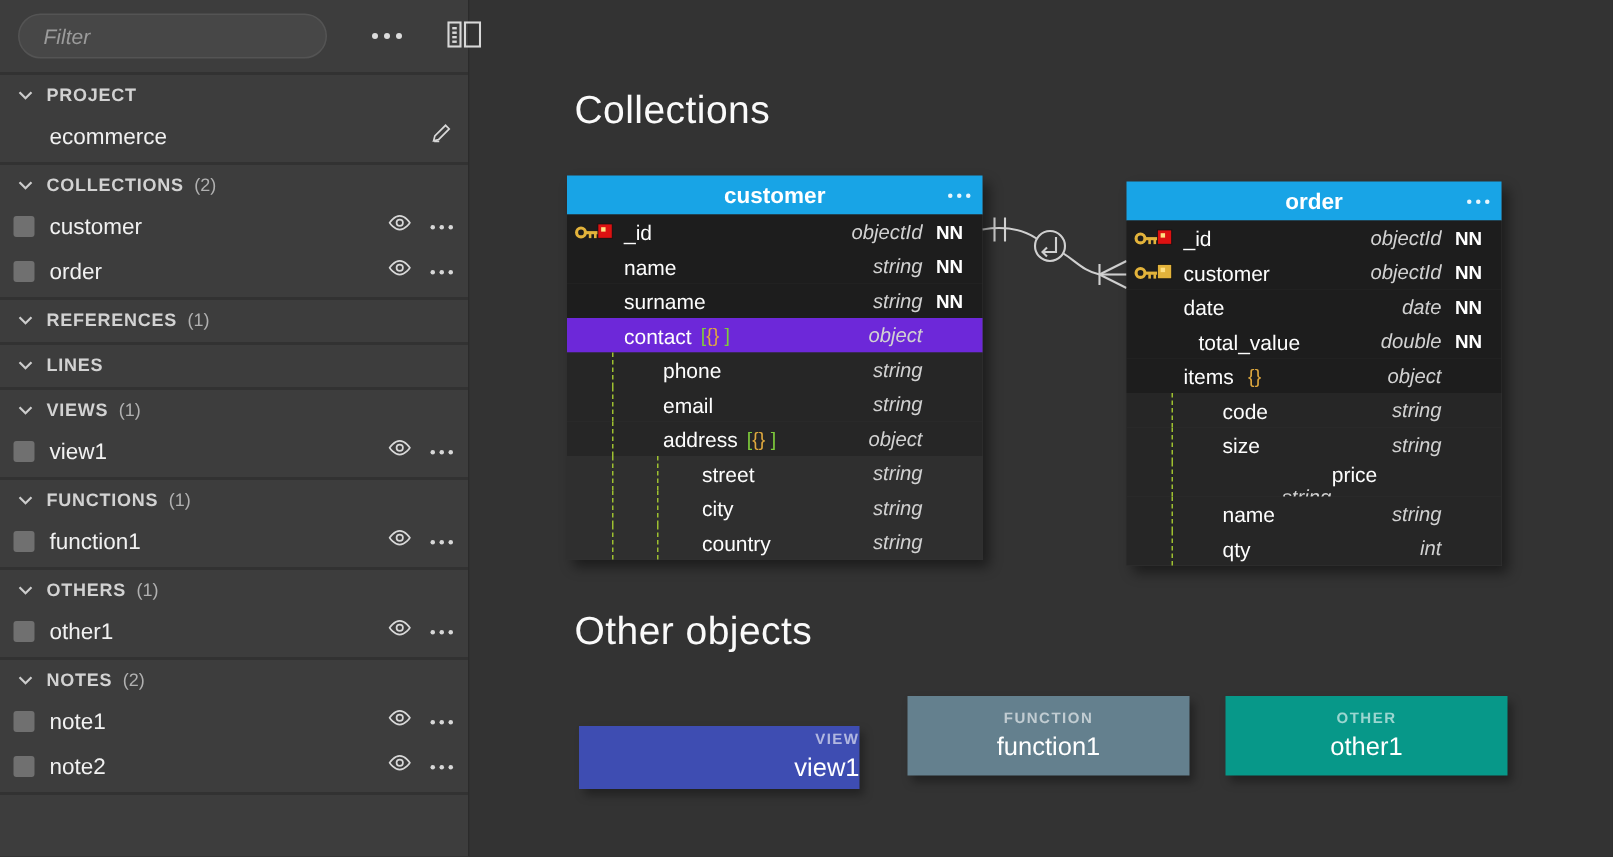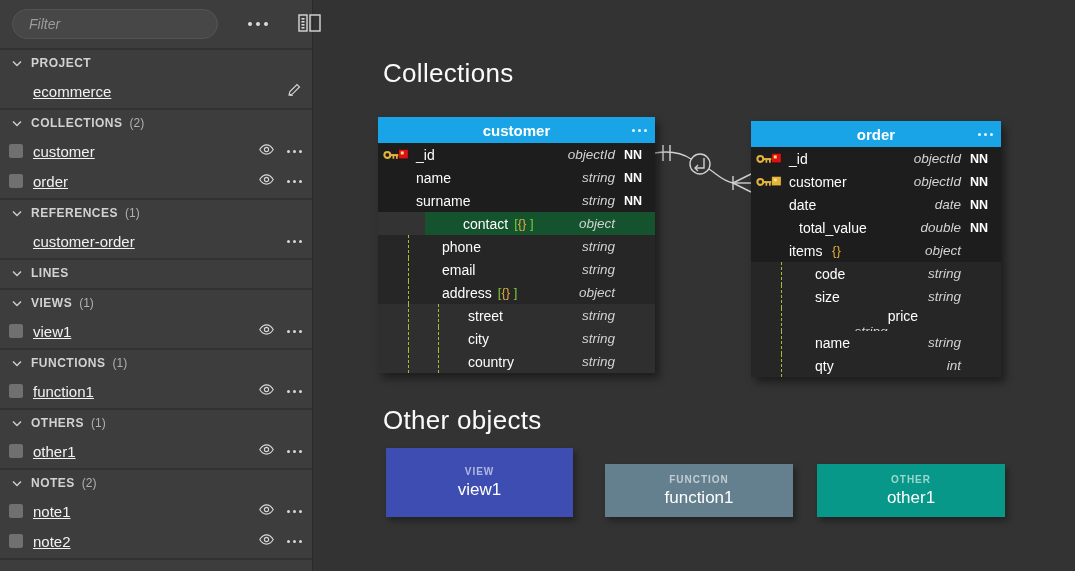--- a/index.html
+++ b/index.html
@@ -22,21 +22,21 @@
   .panel-btn { margin-left:22px; }
 
   .section { border-bottom:2px solid #323232; padding-bottom:2px; }
   .section-header { height:26px; display:flex; align-items:center; padding-left:12px;
                     cursor:pointer; }
   .chev { margin-right:9px; display:flex; }
   .section-label { font-size:12px; font-weight:bold; letter-spacing:.5px; color:#d2d2d2; }
   .section-count { font-size:12px; color:#b0b0b0; margin-left:7px; }
   .item-row { position:relative; height:30px; display:flex; align-items:center;
               padding-left:33px; cursor:pointer; }
-  .item-label { font-size:15px; color:#f1f1f1;text-decoration:underline; }
+  .item-label { font-size:15px; color:#f1f1f1; }
   .cbx { position:absolute; left:9px; top:8px; width:14px; height:14px; border-radius:2px;
          background:#707070; }
   .row-icons { position:absolute; right:10px; top:0; height:30px; display:flex;
                align-items:center; gap:12px; }
   .mini-dots { display:flex; gap:3px; }
   .mini-dots i { width:3px; height:3px; border-radius:50%; background:#d8d8d8; display:block; }
 
   
   .canvas { position:absolute; left:313px; top:0; width:762px; height:571px;
             background:#333333; }
@@ -172,32 +172,20 @@
       <div class="section">
         <div class="section-header">
           <span class="chev">
             <svg width="10" height="7" viewBox="0 0 10 7">
               <polyline points="1,1.5 5,5.5 9,1.5" fill="none" stroke="#cccccc" stroke-width="1.5"></polyline>
             </svg>
           </span>
           <span class="section-label">REFERENCES</span>
           <span class="section-count">(1)</span>
         </div>
-        <div class="item-row">
-          <span class="item-label">customer-order</span>
-          <span class="row-icons">
-            <span>
-              <span class="mini-dots">
-                <i></i>
-                <i></i>
-                <i></i>
-              </span>
-            </span>
-          </span>
-        </div>
       </div>
       <div class="section">
         <div class="section-header">
           <span class="chev">
             <svg width="10" height="7" viewBox="0 0 10 7">
               <polyline points="1,1.5 5,5.5 9,1.5" fill="none" stroke="#cccccc" stroke-width="1.5"></polyline>
             </svg>
           </span>
           <span class="section-label">LINES</span>
         </div>
@@ -380,21 +368,21 @@
         <div class="trow" style="background: rgb(29, 29, 29);">
           <span class="f-name" style="padding-left: 38px;">name</span>
           <span class="f-type">string</span>
           <span class="f-nn">NN</span>
         </div>
         <div class="trow" style="background: rgb(29, 29, 29);">
           <span class="f-name" style="padding-left: 38px;">surname</span>
           <span class="f-type">string</span>
           <span class="f-nn">NN</span>
         </div>
-        <div class="trow" style="background: #14532d; margin-left: 47px;">
+        <div class="trow" style="background: #6d28d9;">
           <span class="f-name" style="padding-left: 38px;">contact</span>
           <span class="f-badge"><span class="g">[</span><span class="y">{</span><span class="y">}</span> <span class="g">]</span></span>
           <span class="f-type">object</span>
           <span class="f-nn"></span>
         </div>
         <div class="trow" style="background: rgb(38, 38, 38);">
           <span class="guide" style="left: 30px;"></span>
           <span class="f-name" style="padding-left: 64px;">phone</span>
           <span class="f-type">string</span>
           <span class="f-nn"></span>
@@ -511,21 +499,21 @@
         </div>
         <div class="trow" style="background: rgb(38, 38, 38);">
           <span class="guide" style="left: 30px;"></span>
           <span class="f-name" style="padding-left: 64px;">qty</span>
           <span class="f-type">int</span>
           <span class="f-nn"></span>
         </div>
       </div>
     </div>
   <div id="cards">
-      <div class="ocard" style="left: 73px; top: 448px; width: 187px; height: 69px; background: rgb(62, 77, 178);">
+      <div class="ocard" style="left: 73px; top: 484px; width: 187px; height: 42px; background: rgb(62, 77, 178); align-items: flex-end;">
         <div class="ocard-kind">VIEW</div>
         <div class="ocard-name">view1</div>
       </div>
       <div class="ocard" style="left: 292px; top: 464px; width: 188px; height: 53px; background: rgb(100, 128, 142);">
         <div class="ocard-kind">FUNCTION</div>
         <div class="ocard-name">function1</div>
       </div>
       <div class="ocard" style="left: 504px; top: 464px; width: 188px; height: 53px; background: rgb(7, 152, 137);">
         <div class="ocard-kind">OTHER</div>
         <div class="ocard-name">other1</div>

